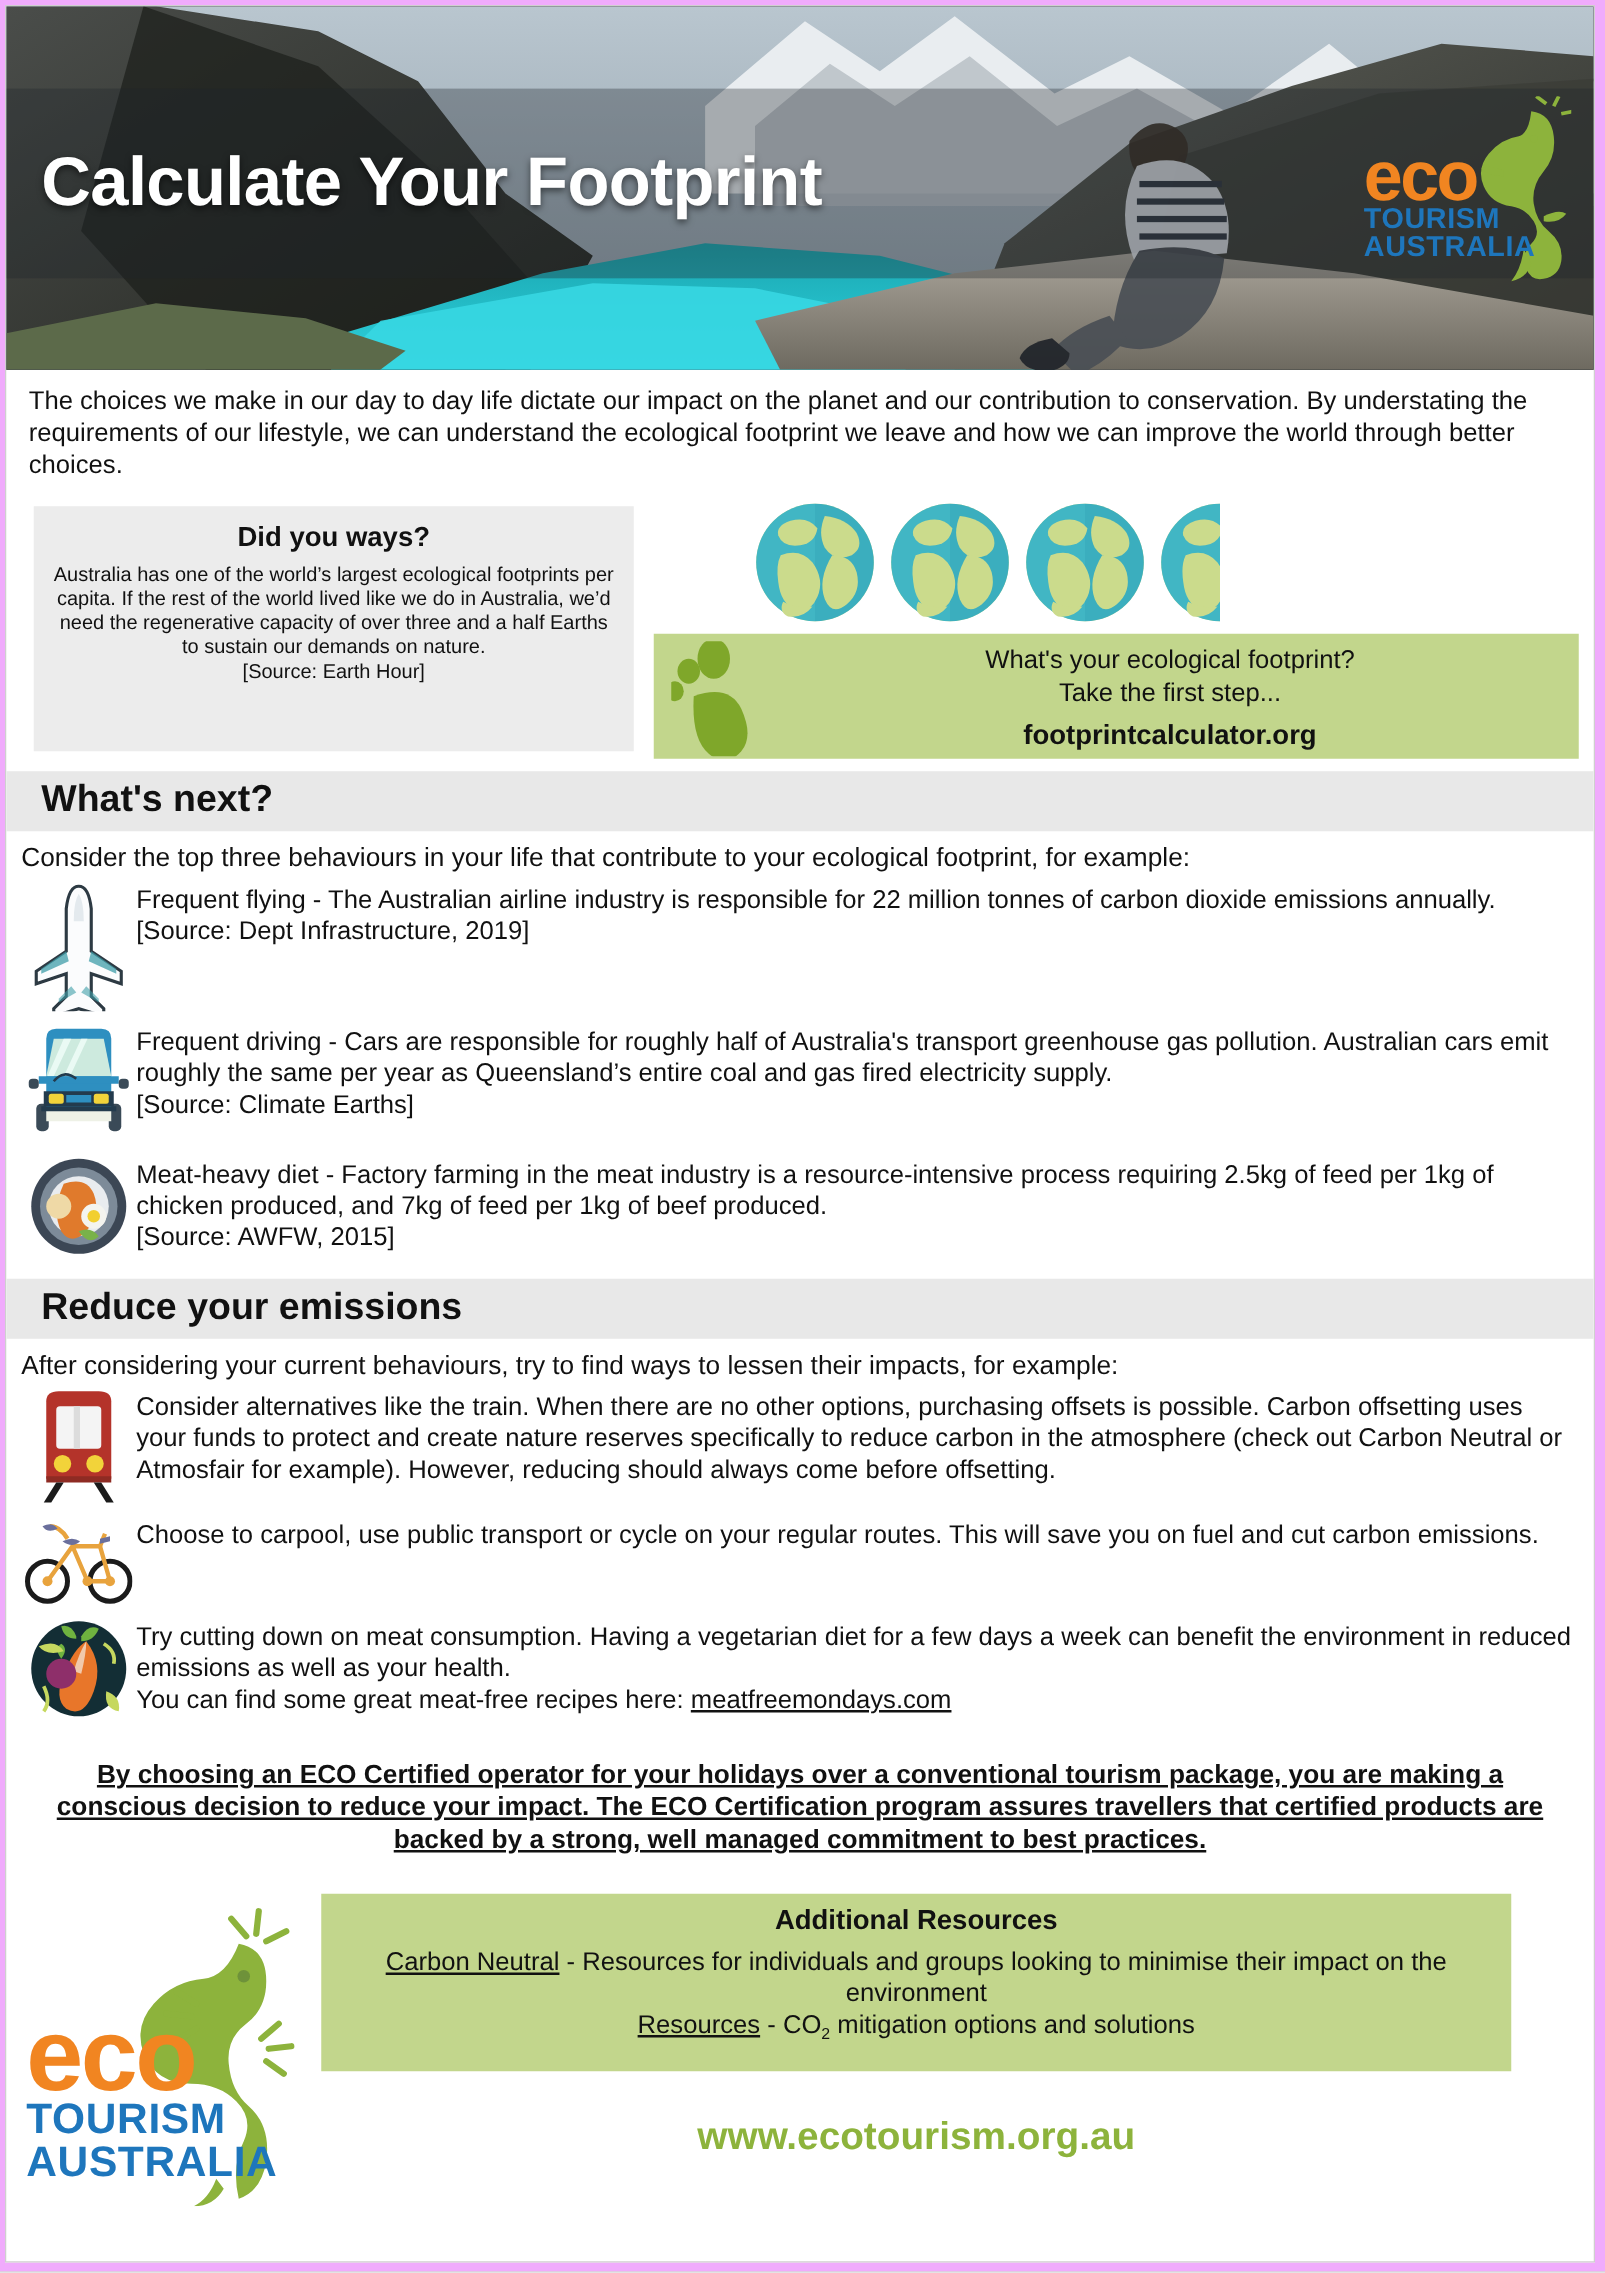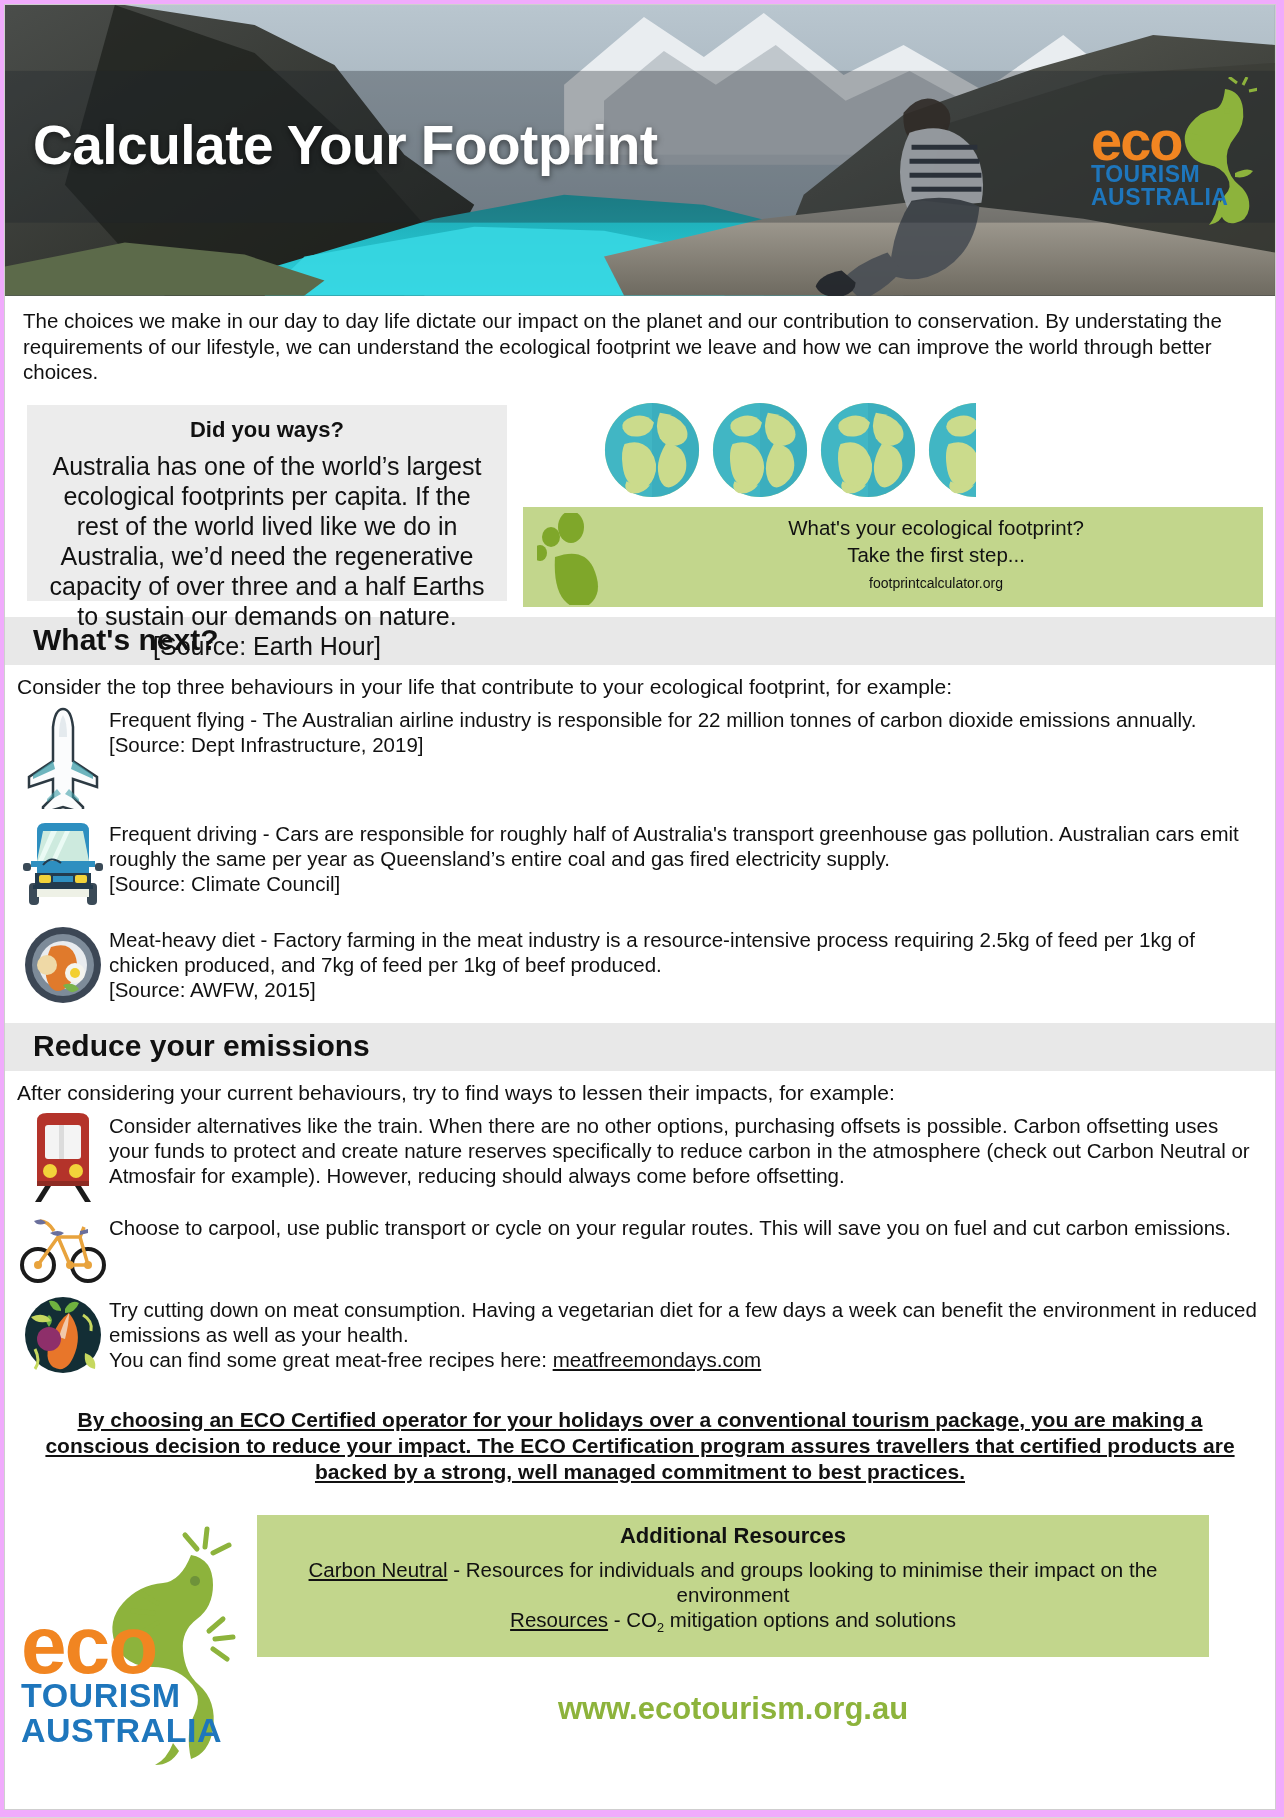--- a/index.html
+++ b/index.html
@@ -95,21 +95,21 @@
     text-align: center;
     padding: 12px 14px 8px 14px;
   }
   .didyouknow h3 {
     font-size: 22px;
     font-weight: 700;
     color: #111;
     margin-bottom: 8px;
   }
   .didyouknow p {
-    font-size: 25px;
+    font-size: 16px;
     line-height: 1.2;
     color: #111;
   }
 
   .earths {
     position: absolute;
     left: 598px; top: 2px;
     width: 420px; height: 100px;
     overflow: hidden;
   }
@@ -129,22 +129,22 @@
   .greenbox .gtext {
     position: absolute;
     left: 96px; right: 10px; top: 8px;
     text-align: center;
     font-size: 20.5px;
     line-height: 1.3;
     color: #111;
   }
   .greenbox .gurl {
     margin-top: 6px;
-    font-size: 14px;
-    font-weight: 400;
+    font-size: 22px;
+    font-weight: 700;
   }
 
   
   .sec-bar {
     background: #e8e8e8;
     padding: 6px 12px 8px 28px;
     font-size: 30px;
     font-weight: 700;
     color: #111;
   }
@@ -428,21 +428,21 @@
             <rect x="54" y="56" width="12" height="8" rx="2" fill="#f2d33a"></rect>
             <rect x="32" y="57" width="20" height="6" fill="#2e8fc0"></rect>
             <rect x="16" y="68" width="52" height="10" fill="#eef1e6"></rect>
             <rect x="12" y="66" width="60" height="4" fill="#233b4d"></rect>
             <path d="M22 46 q8 -10 18 -2" stroke="#233b4d" stroke-width="2" fill="none"></path>
           </g>
         </svg>
       </div>
       <div class="txt">
         <span>Frequent driving - Cars are responsible for roughly half of Australia's transport greenhouse gas pollution. Australian cars emit roughly the same per year as Queensland’s entire coal and gas fired electricity supply.</span>
-        <span class="src">[Source: Climate Council]</span>
+        <span class="src">[Source: Climate Earths]</span>
       </div>
     </div>
 
     <div class="row">
       <div class="ico">
         <svg width="80" height="80" viewBox="0 0 80 80">
           <circle cx="40" cy="40" r="38" fill="#3c4755"></circle>
           <circle cx="40" cy="40" r="31" fill="#7d8b99"></circle>
           <circle cx="40" cy="40" r="24" fill="#e9ecef"></circle>
           <path d="M28 22 q18 -6 24 8 q6 16 -6 30 q-12 12 -20 0 q-8 -16 2 -38 Z" fill="#e07a2c"></path>

